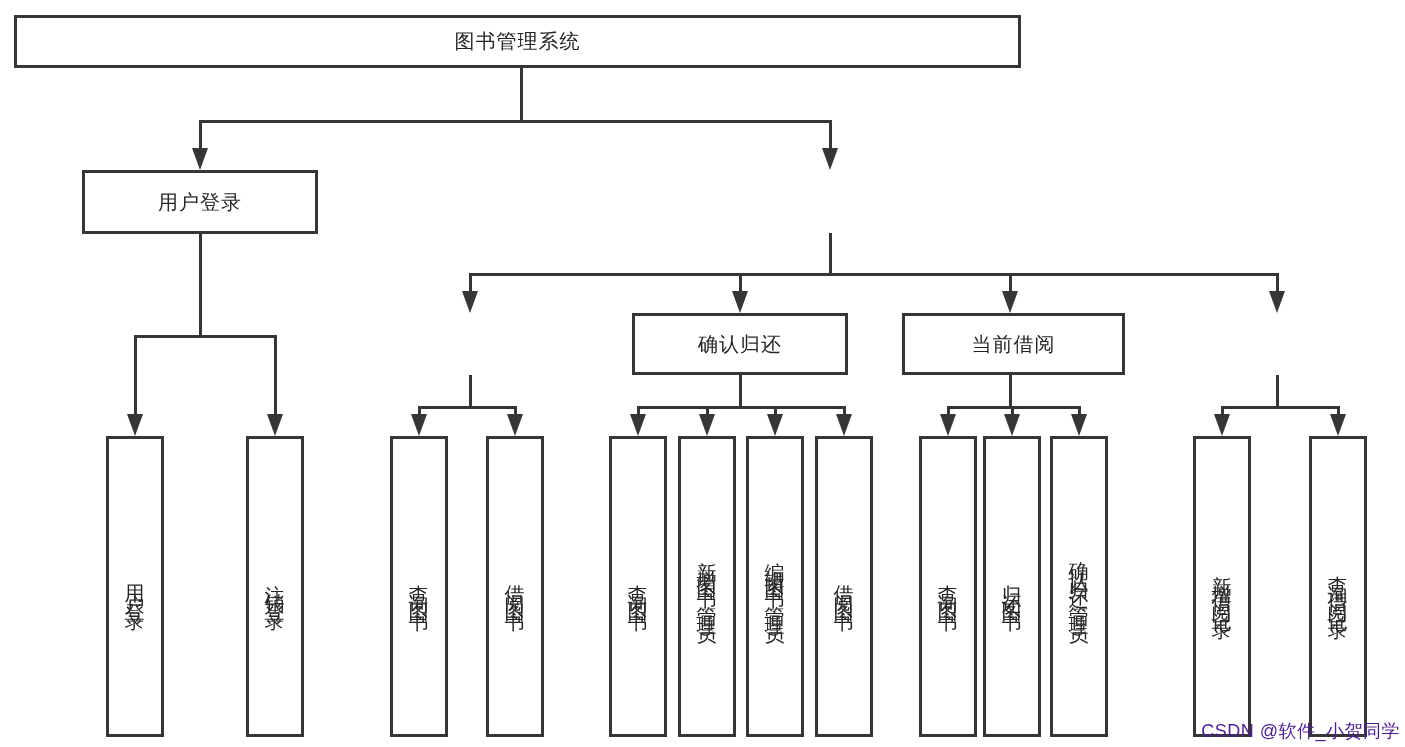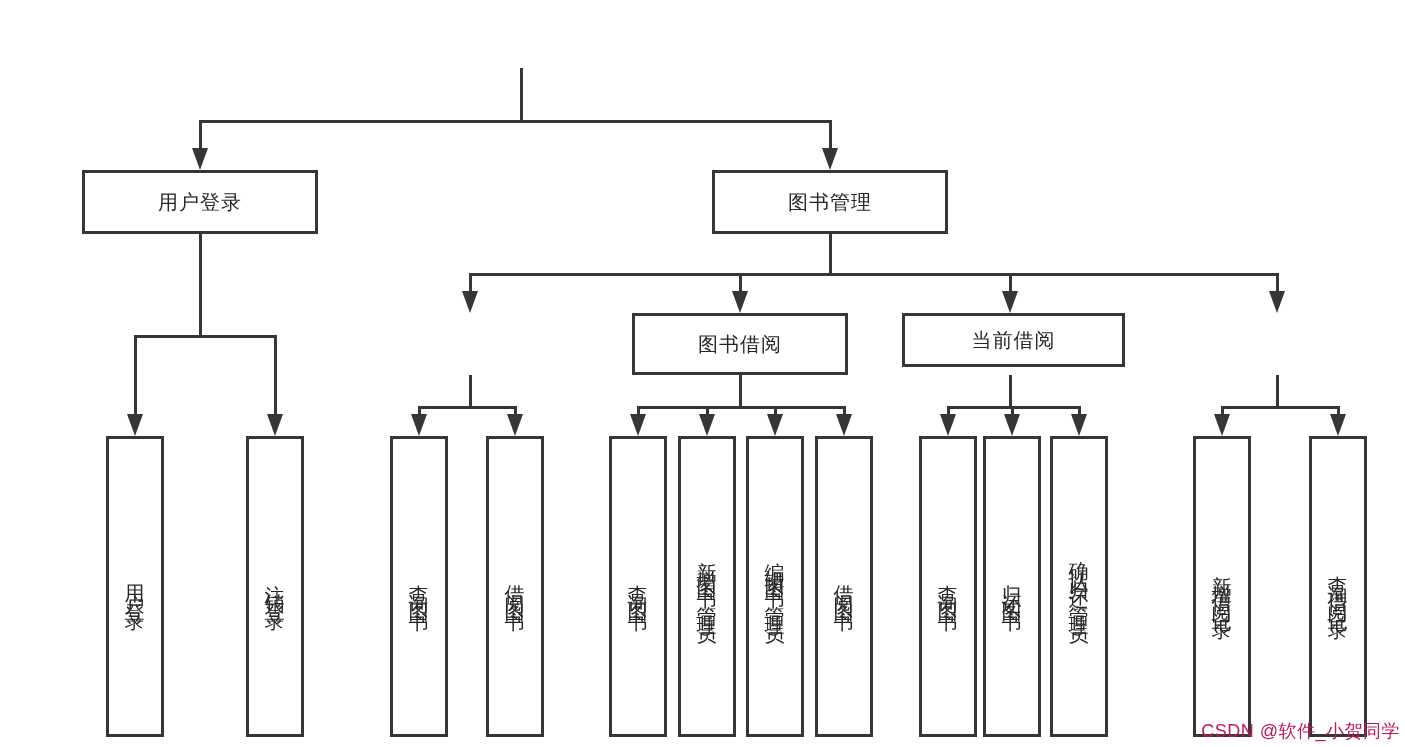--- a/index.html
+++ b/index.html
@@ -46,42 +46,42 @@
     height: 0;
     border-left: 8px solid transparent;
     border-right: 8px solid transparent;
     border-top: 22px solid #363636;
   }
   .watermark {
     position: absolute;
     right: 5px;
     bottom: 4px;
     font-size: 18px;
-    color: #be185d;
+    color: #4c1d95;
     letter-spacing: 0.5px;
     white-space: nowrap;
   }
 </style>
 </head>
 <body>
 
 <div class="canvas">
 
+  <div class="box hbox" style="left:14px;top:15px;width:1007px;height:53px">
+    <span class="lbl">图书管理系统</span>
+  </div>
 
   <div class="box hbox" style="left:82px;top:170px;width:236px;height:64px">
     <span class="lbl">用户登录</span>
   </div>
-  <div class="box hbox" style="left:712px;top:170px;width:236px;height:64px">
-    <span class="lbl">图书管理</span>
-  </div>
 
   <div class="box hbox" style="left:632px;top:313px;width:216px;height:62px">
-    <span class="lbl">图书借阅</span>
+    <span class="lbl">确认归还</span>
   </div>
-  <div class="box hbox" style="left:902px;top:313px;width:223px;height:54px">
+  <div class="box hbox" style="left:902px;top:313px;width:223px;height:62px">
     <span class="lbl">当前借阅</span>
   </div>
 
   <div class="box vbox" style="left:106px;top:436px;width:58px;height:301px">
     <span class="vlbl">用户登录</span>
   </div>
   <div class="box vbox" style="left:246px;top:436px;width:58px;height:301px">
     <span class="vlbl">注销登录</span>
   </div>
 

